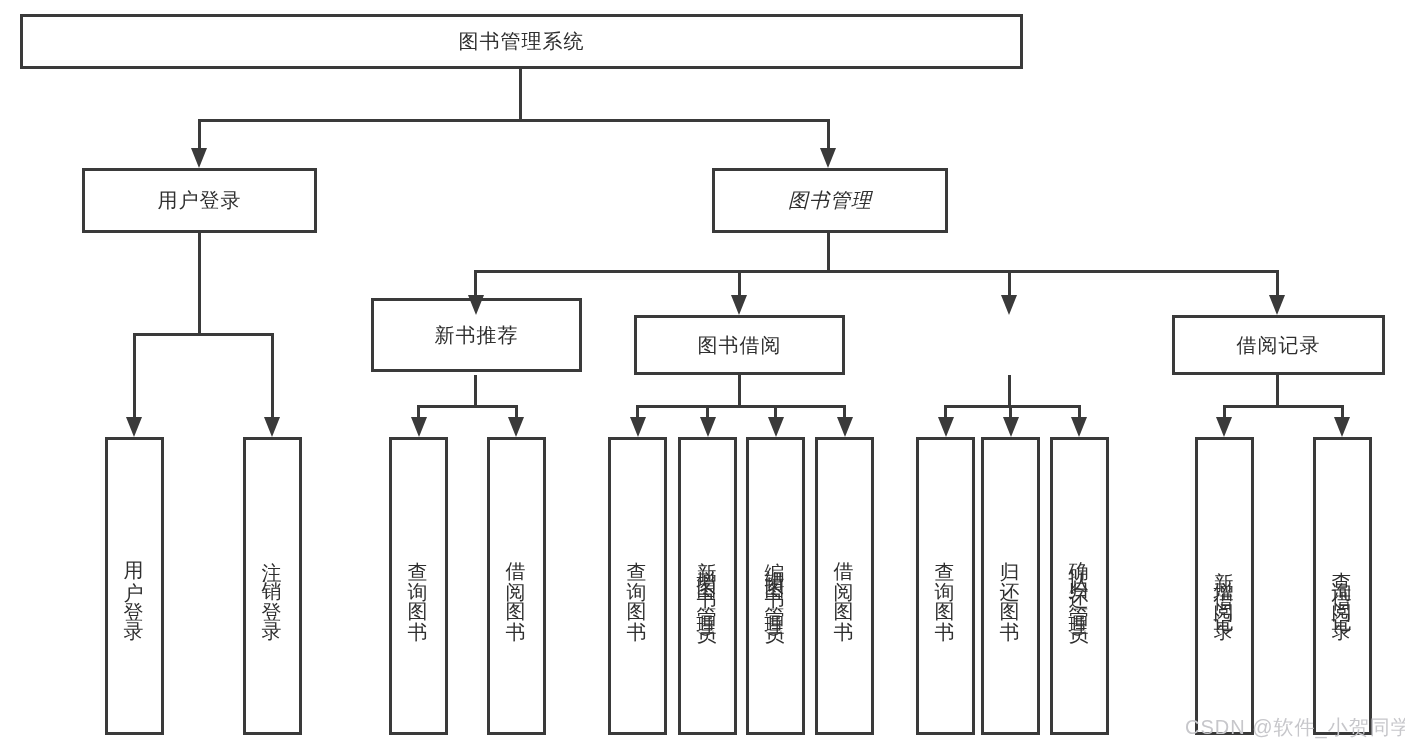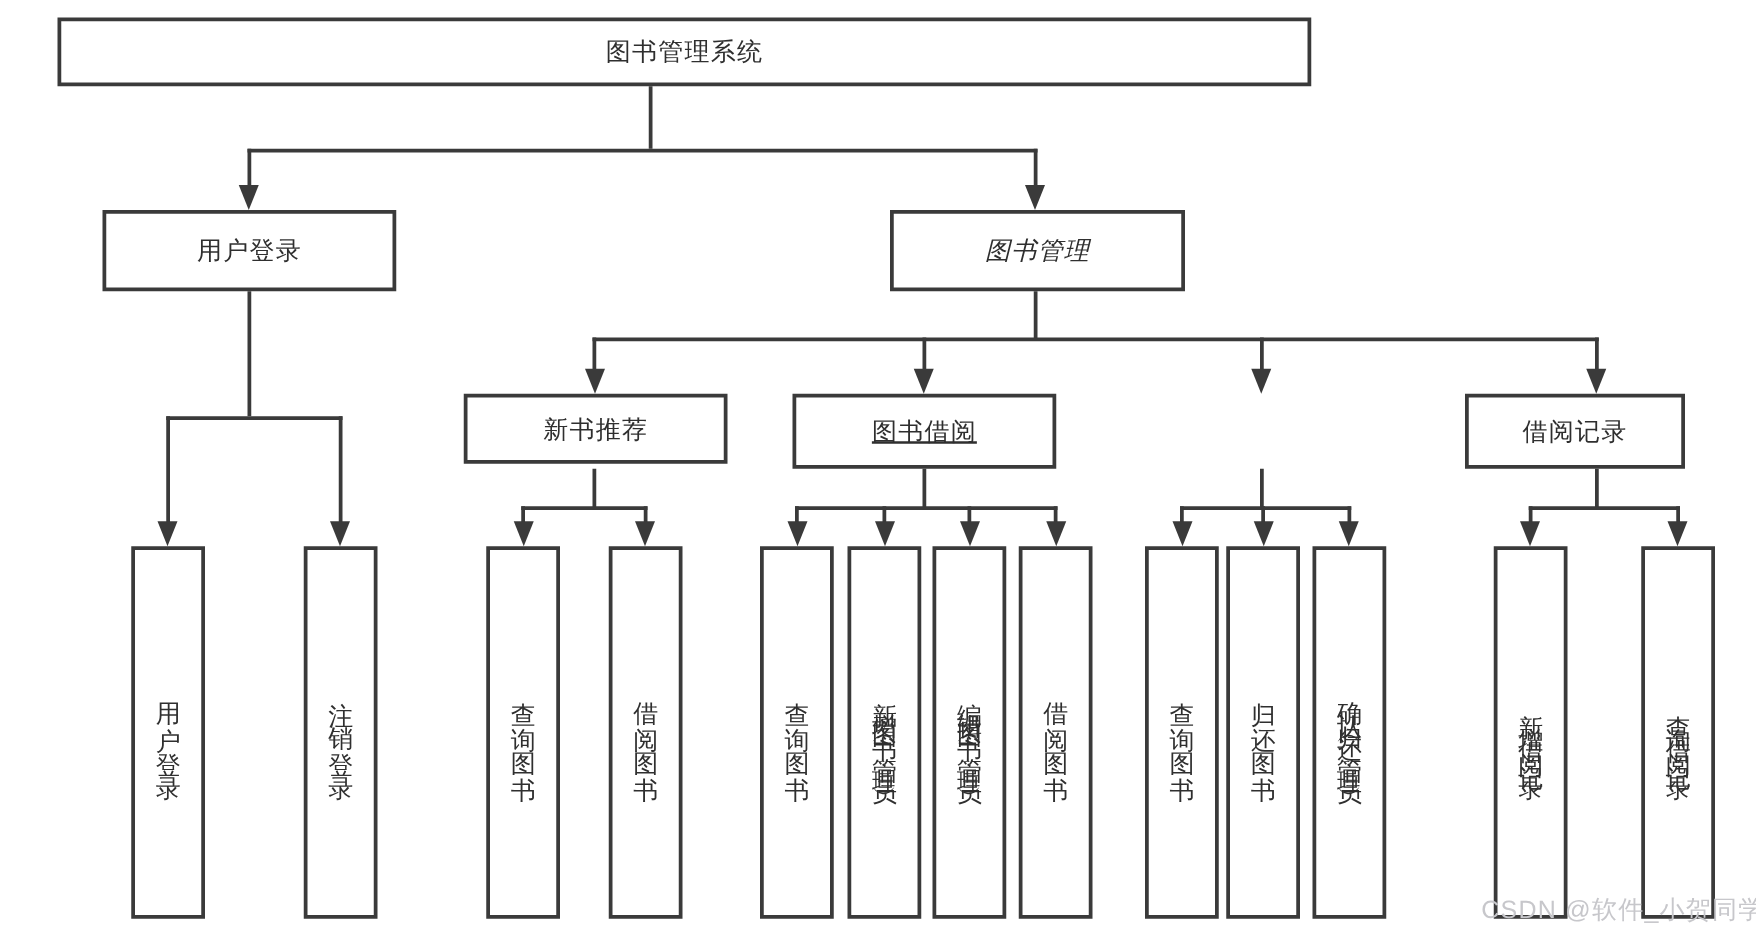--- a/index.html
+++ b/index.html
@@ -48,38 +48,38 @@
     color:#c7c7cb;
     letter-spacing:1px;
     white-space:nowrap;
   }
 </style>
 </head>
 <body>
 
 <div class="canvas">
 
-  <div class="node" style="left:20px;top:14px;width:1003px;height:55px;margin-left:26px;">
+  <div class="node" style="left:20px;top:14px;width:1003px;height:55px;">
     <span>图书管理系统</span>
   </div>
 
   <div class="node" style="left:82px;top:168px;width:235px;height:65px;">
     <span>用户登录</span>
   </div>
   <div class="node" style="left:712px;top:168px;width:236px;height:65px;font-style:italic;">
     <span>图书管理</span>
   </div>
 
-  <div class="node" style="left:371px;top:315px;width:211px;height:56px;">
+  <div class="node" style="left:371px;top:298px;width:211px;height:74px;">
     <span>新书推荐</span>
   </div>
-  <div class="node" style="left:634px;top:315px;width:211px;height:60px;text-decoration:underline;">
+  <div class="node" style="left:634px;top:315px;width:211px;height:60px;">
     <span>图书借阅</span>
   </div>
-  <div class="node" style="left:1172px;top:315px;width:176px;height:60px;">
+  <div class="node" style="left:1172px;top:315px;width:213px;height:60px;">
     <span>借阅记录</span>
   </div>
 
   <div class="node leaf" style="left:105px;">
     <span class="vtext vt4">用户登录</span>
   </div>
   <div class="node leaf" style="left:243px;">
     <span class="vtext vt4">注销登录</span>
   </div>
   <div class="node leaf" style="left:389px;">

